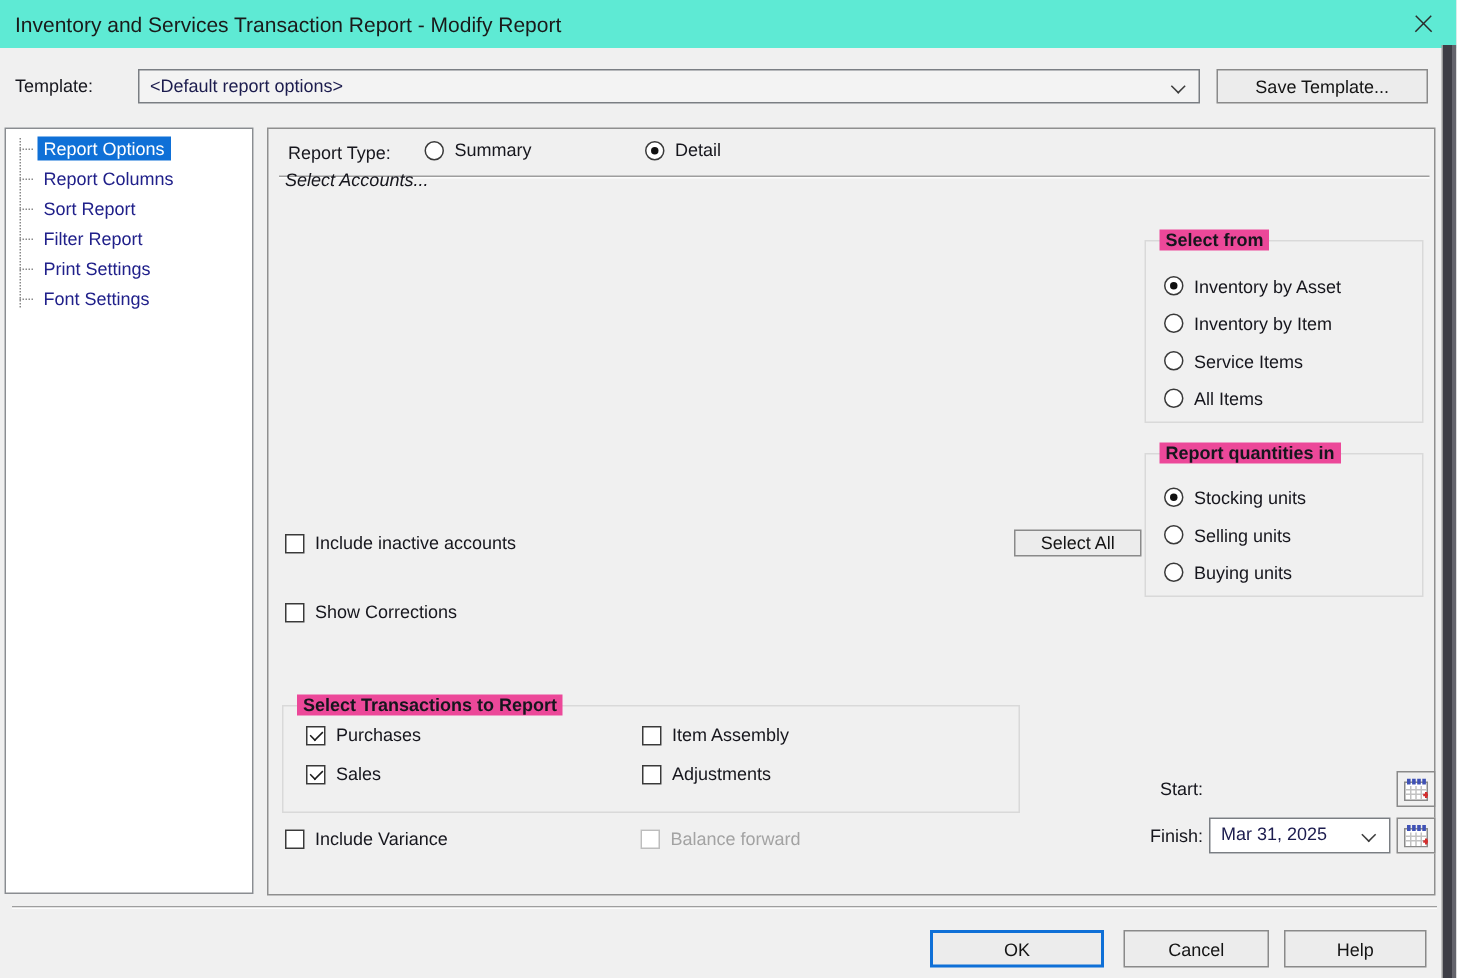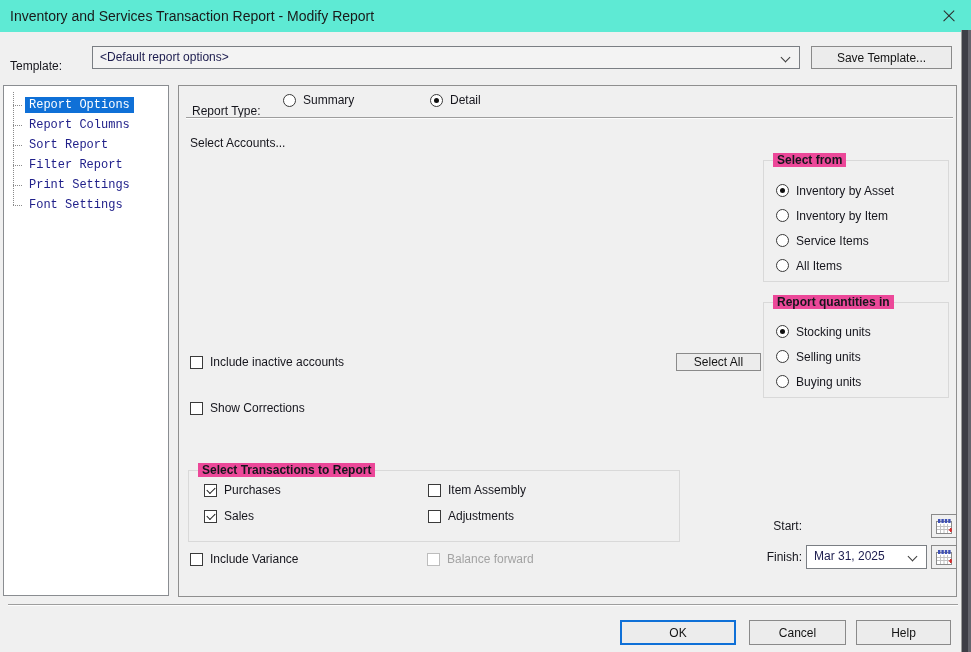--- a/index.html
+++ b/index.html
@@ -35,38 +35,38 @@
     position:absolute; background:#ececec; border:1px solid #8a8a8a;
     text-align:center; color:#141414; cursor:pointer;
     display:flex; align-items:center; justify-content:center; font-size:12px;
   }
   .save-btn { left:811px; top:46px; width:141px; height:23px; }
   
   .sidebar {
     position:absolute; left:3px; top:85px; width:166px; height:511px;
     background:#ffffff; border:1px solid #8a8d91;
   }
-  .tree { position:relative; padding-top:9px;font-family:Liberation Mono, monospace; }
+  .tree { position:relative; padding-top:3px; }
   .tree::before {
     content:''; position:absolute; left:9px; top:6px; height:113px;
     border-left:1px dotted #8a8a8a;
   }
   .tree-item { position:relative; height:20px; display:flex; align-items:center; padding-left:21px; cursor:pointer; }
   .tree-item::before {
     content:''; position:absolute; left:9px; top:10px; width:9px;
     border-top:1px dotted #8a8a8a;
   }
   .tree-item .lbl { padding:1px 4px; color:#20208a; white-space:nowrap; }
   .tree-item.selected .lbl { background:#0f70d7; color:#ffffff; }
   
   .main-panel {
     position:absolute; left:178px; top:85px; width:779px; height:512px;
     border:1px solid #8f8f8f; background:#f0f0f0;
   }
-  .label { position:absolute; white-space:nowrap;margin-top:9px; }
+  .label { position:absolute; white-space:nowrap; }
   .sep { position:absolute; height:2px; border-top:1px solid #9e9e9e; border-bottom:1px solid #fdfdfd; }
   
   .radio {
     width:13px; height:13px; border:1px solid #3a3a3a; border-radius:50%;
     background:#fff; display:inline-block; position:relative; flex:0 0 auto;
   }
   .radio.checked::after {
     content:''; position:absolute; left:3px; top:3px; width:5px; height:5px;
     border-radius:50%; background:#101010;
   }
@@ -159,21 +159,21 @@
   <div class="ctl-row" style="left:283px; top:93px;">
     <span class="radio"></span>
     <span>Summary</span>
   </div>
   <div class="ctl-row" style="left:430px; top:93px;text-align:center;">
     <span class="radio checked"></span>
     <span>Detail</span>
   </div>
   <div class="sep" style="left:186px; top:117px; width:767px;"></div>
 
-  <span class="label" style="left:190px; top:127px;">Select Accounts...</span>
+  <span class="label" style="left:190px; top:113px;font-style:italic;">Select Accounts...</span>
 
   <div class="group" style="left:763px; top:160px; width:186px; height:122px;">
     <span class="gtitle">Select from</span>
     <div class="vstack" style="top:17px;">
       <div class="opt">
         <span class="radio checked"></span>
         <span>Inventory by Asset</span>
       </div>
       <div class="opt">
         <span class="radio"></span>

